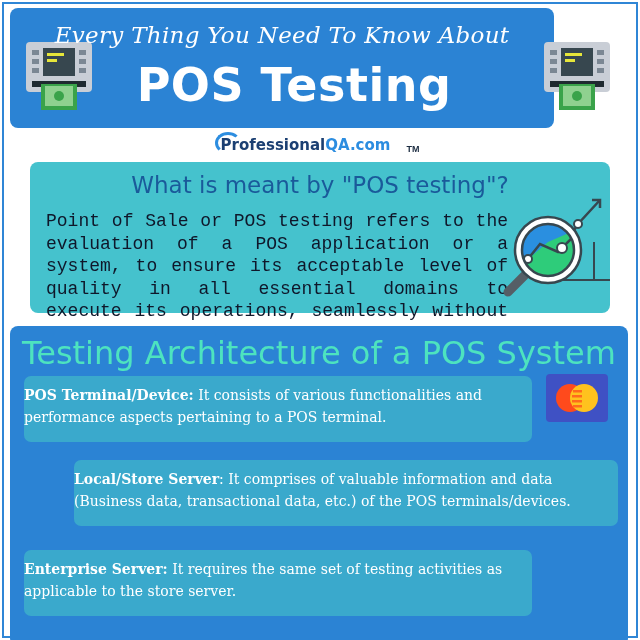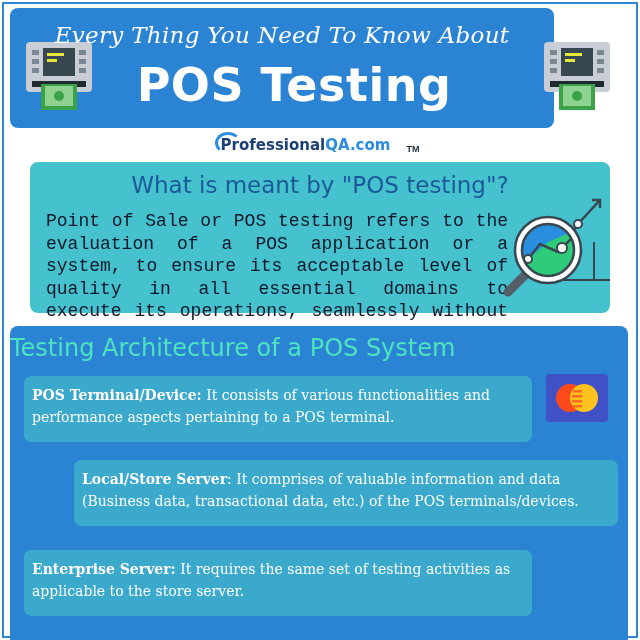--- a/index.html
+++ b/index.html
@@ -64,28 +64,28 @@
     color: #0f172a; text-align: justify;
   }
   .magnifier { position: absolute; left: 470px; top: 30px; width: 115px; height: 110px; }
 
   
   .arch {
     position: absolute; left: 10px; top: 326px; width: 618px; height: 320px;
     background: #2b83d4; border-radius: 8px;
   }
   .arch h2 {
-    position: absolute; left: 0; right: 0; top: 8px; text-align: left;
-    font-family: "DejaVu Sans", sans-serif; font-weight: normal; font-size: 24px;
+    position: absolute; left: 0; right: 0; top: 8px; text-align: center;
+    font-family: "DejaVu Sans", sans-serif; font-weight: normal; font-size: 32px;
     color: #4de3bf;
   }
   .card {
     position: absolute; background: #3aa9cc; border-radius: 7px;
     font-family: "DejaVu Serif", serif; font-size: 14px; line-height: 22px;
-    color: #ffffff; padding: 8px 8px;
+    color: #ffffff; padding: 8px 0;
   }
   .card1 { left: 14px; top: 50px; width: 508px; height: 66px; }
   .card2 { left: 64px; top: 134px; width: 544px; height: 66px; }
   .card3 { left: 14px; top: 224px; width: 508px; height: 66px; }
   .card .label { font-weight: bold; }
 
   .mc-badge {
     position: absolute; left: 536px; top: 48px; width: 62px; height: 48px;
     background: #3f51c4; border-radius: 4px;
   }

